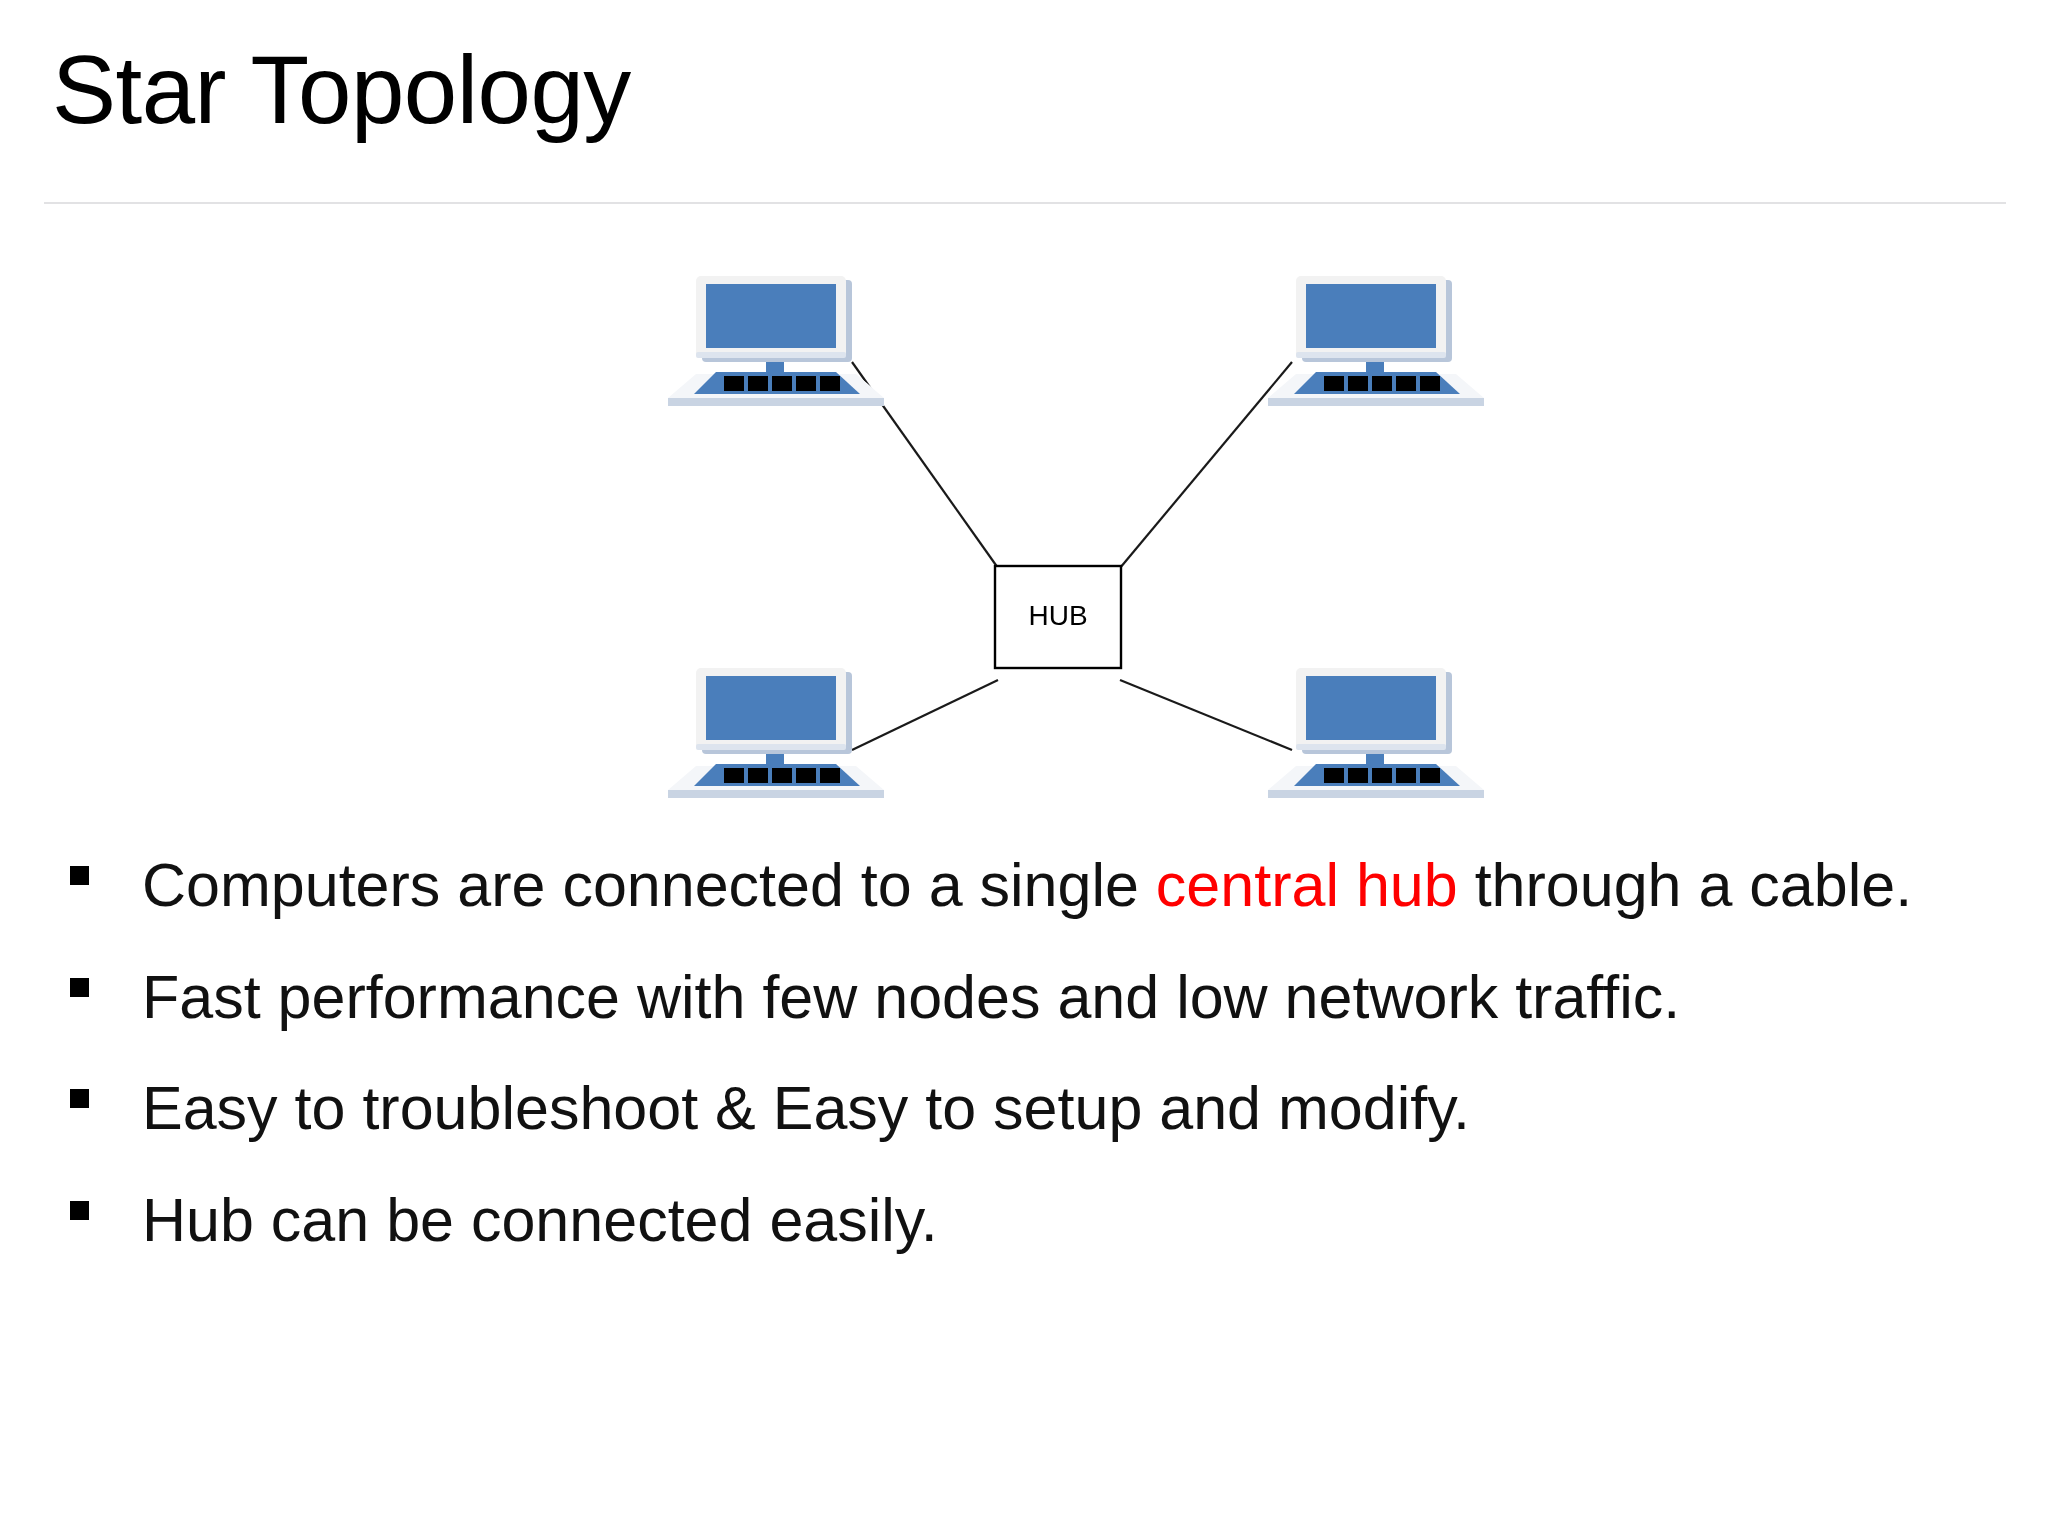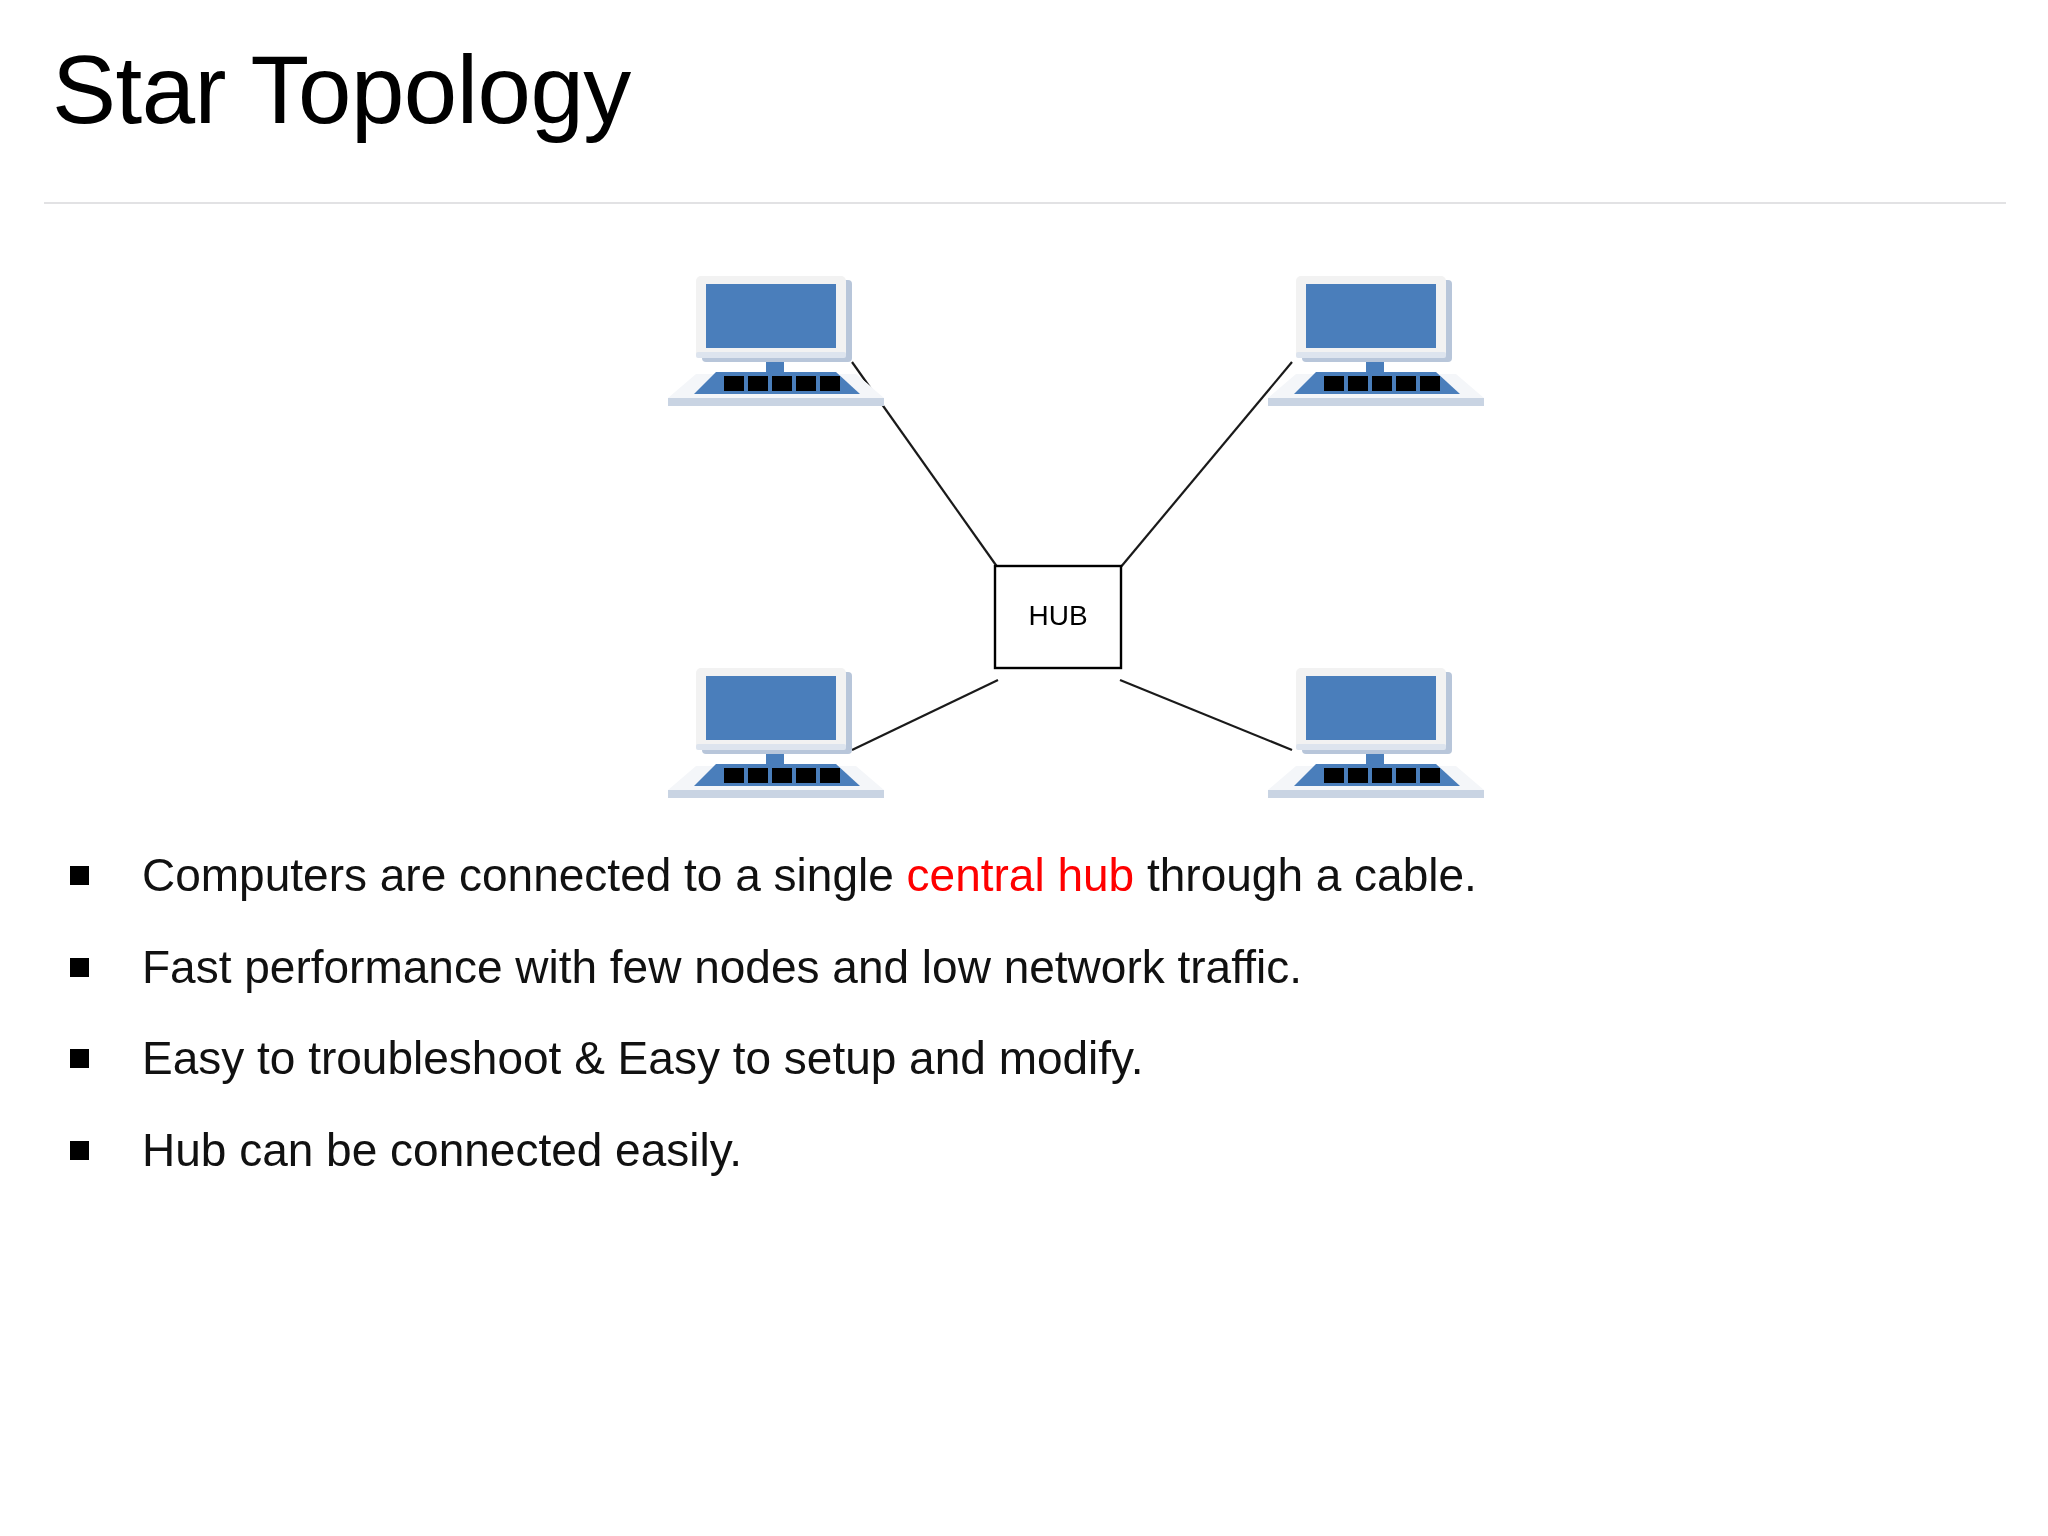--- a/index.html
+++ b/index.html
@@ -45,21 +45,21 @@
   .bullets {
     position:absolute;
     left:58px; top:845px;
     width:1960px;
   }
   .bullet-row {
     position:relative;
     display:block;
     padding-left:84px;
     margin-bottom:30px;
-    font-size:46px;
+    font-size:61px;
     line-height:1.34;
     color:#111111;
     text-align:justify;
   }
   .bullet-row:last-child { margin-bottom:0; }
   .bullet-row .sq {
     position:absolute;
     left:12px; top:21px;
     width:19px; height:19px;
     background:#000000;

